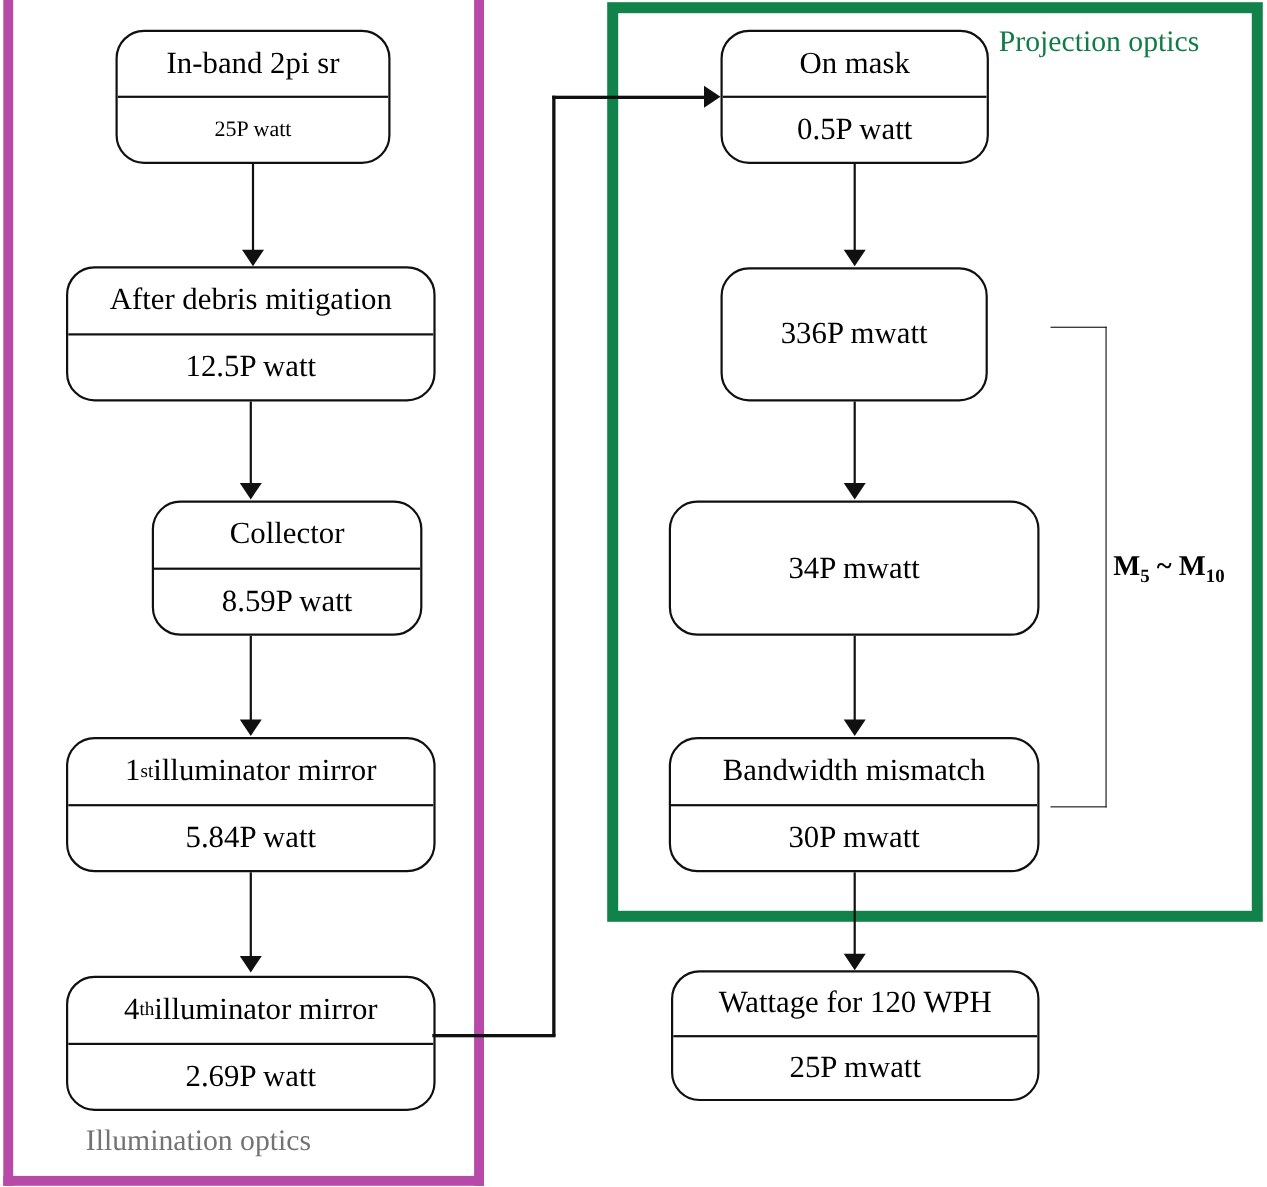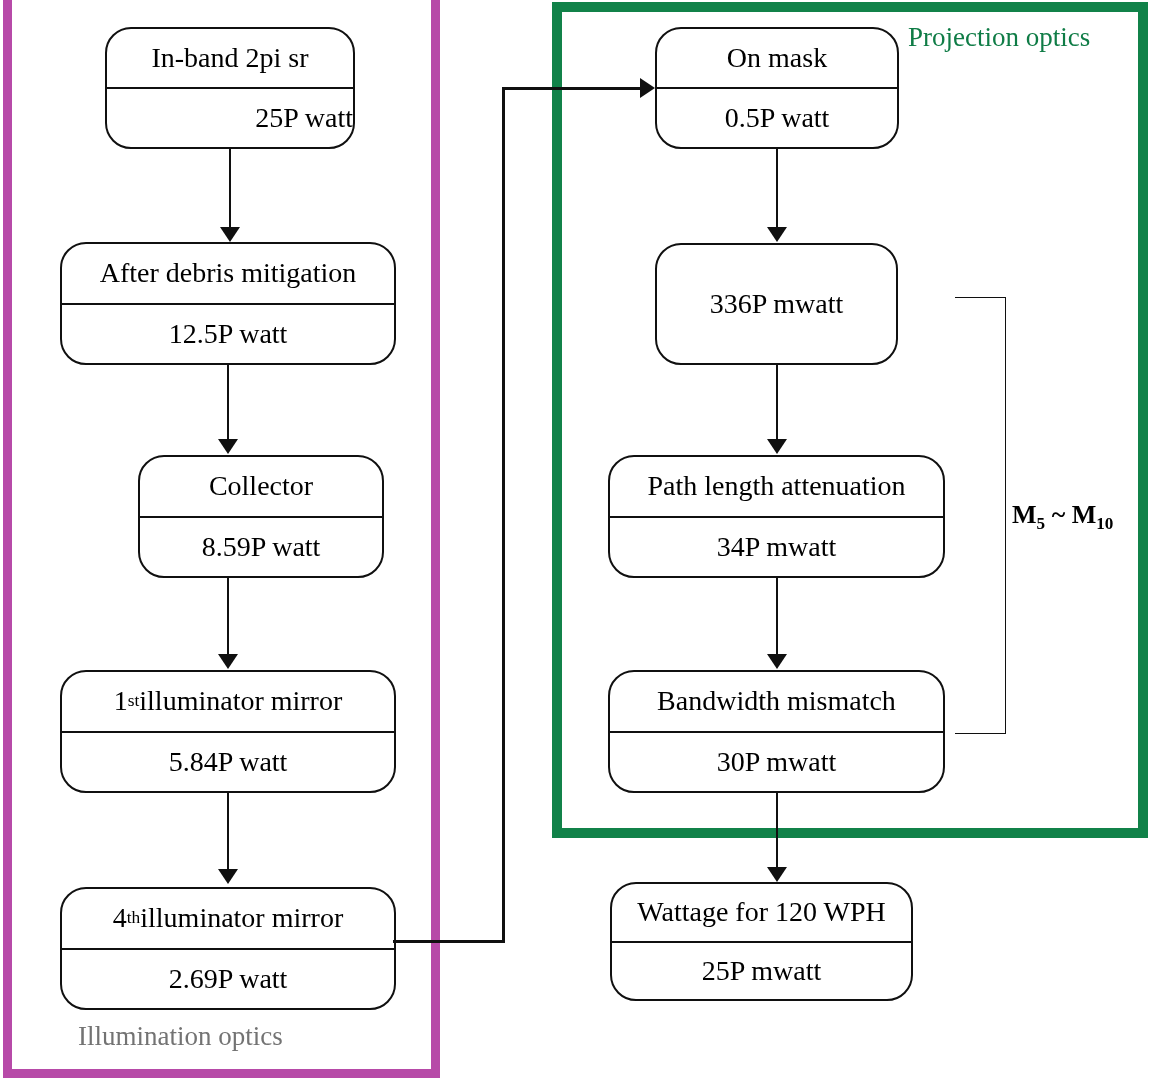--- a/index.html
+++ b/index.html
@@ -44,21 +44,21 @@
   <div class="panel panel-illum"></div>
   <div class="panel panel-proj"></div>
 
   <div class="panel-label label-illum">Illumination optics</div>
   <div class="panel-label label-proj">Projection optics</div>
 
   <div class="node" style="left:105px;top:27px;width:250px;height:122px;">
     <div class="row title" style="font-size:28px;">
       <span>In-band 2pi sr</span>
     </div>
-    <div class="row value" style="font-size:28px;justify-content:flex-end;">
+    <div class="row value" style="font-size:20px;">
       <span>25P watt</span>
     </div>
   </div>
 
   <div class="node" style="left:60px;top:242px;width:336px;height:123px;">
     <div class="row title" style="font-size:28px;">
       <span>After debris mitigation</span>
     </div>
     <div class="row value" style="font-size:28px;">
       <span>12.5P watt</span>
@@ -105,38 +105,35 @@
     </div>
   </div>
 
   <div class="node" style="left:655px;top:243px;width:243px;height:122px;">
     <div class="row value" style="font-size:28px;">
       <span>336P mwatt</span>
     </div>
   </div>
 
   <div class="node" style="left:608px;top:455px;width:337px;height:123px;">
-    <div class="row title" style="font-size:28px;">
-      <span>Path length attenuation</span>
-    </div>
     <div class="row value" style="font-size:28px;">
       <span>34P mwatt</span>
     </div>
   </div>
 
   <div class="node" style="left:608px;top:670px;width:337px;height:123px;">
     <div class="row title" style="font-size:28px;">
       <span>Bandwidth mismatch</span>
     </div>
     <div class="row value" style="font-size:28px;">
       <span>30P mwatt</span>
     </div>
   </div>
 
-  <div class="node" style="left:610px;top:882px;width:303px;height:119px;">
+  <div class="node" style="left:610px;top:882px;width:335px;height:119px;">
     <div class="row title" style="font-size:28px;">
       <span>Wattage for 120 WPH</span>
     </div>
     <div class="row value" style="font-size:28px;">
       <span>25P mwatt</span>
     </div>
   </div>
 
   <div class="edge v" style="left:228.7px;top:149px;height:80px;"></div>
   <div class="arrow" style="left:220px;top:227px;"></div>

